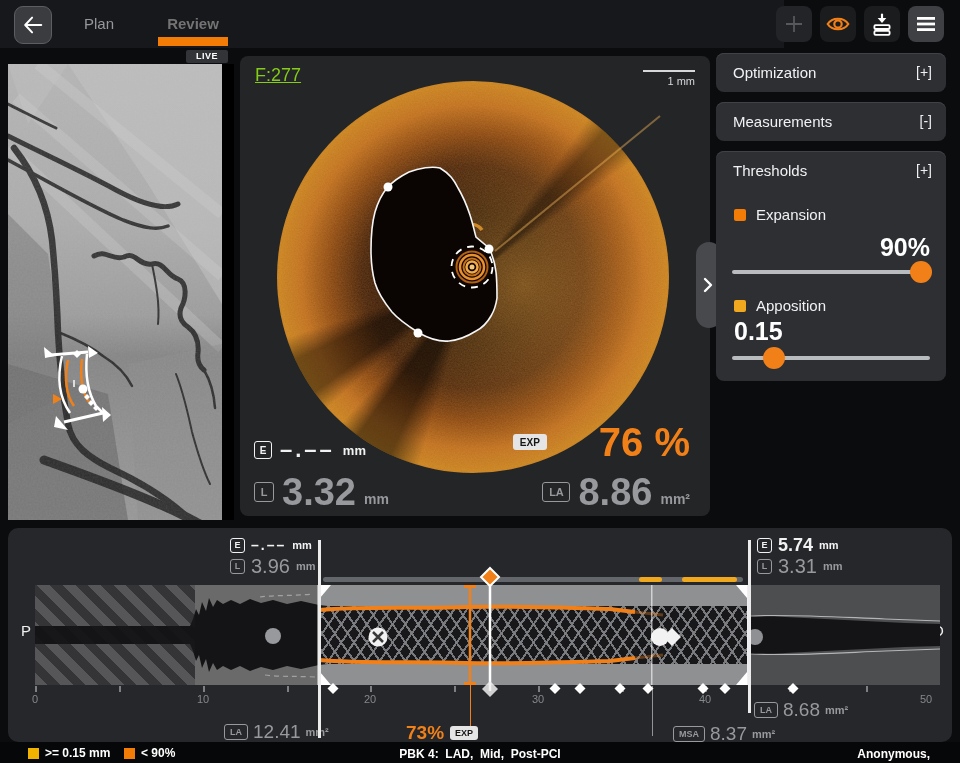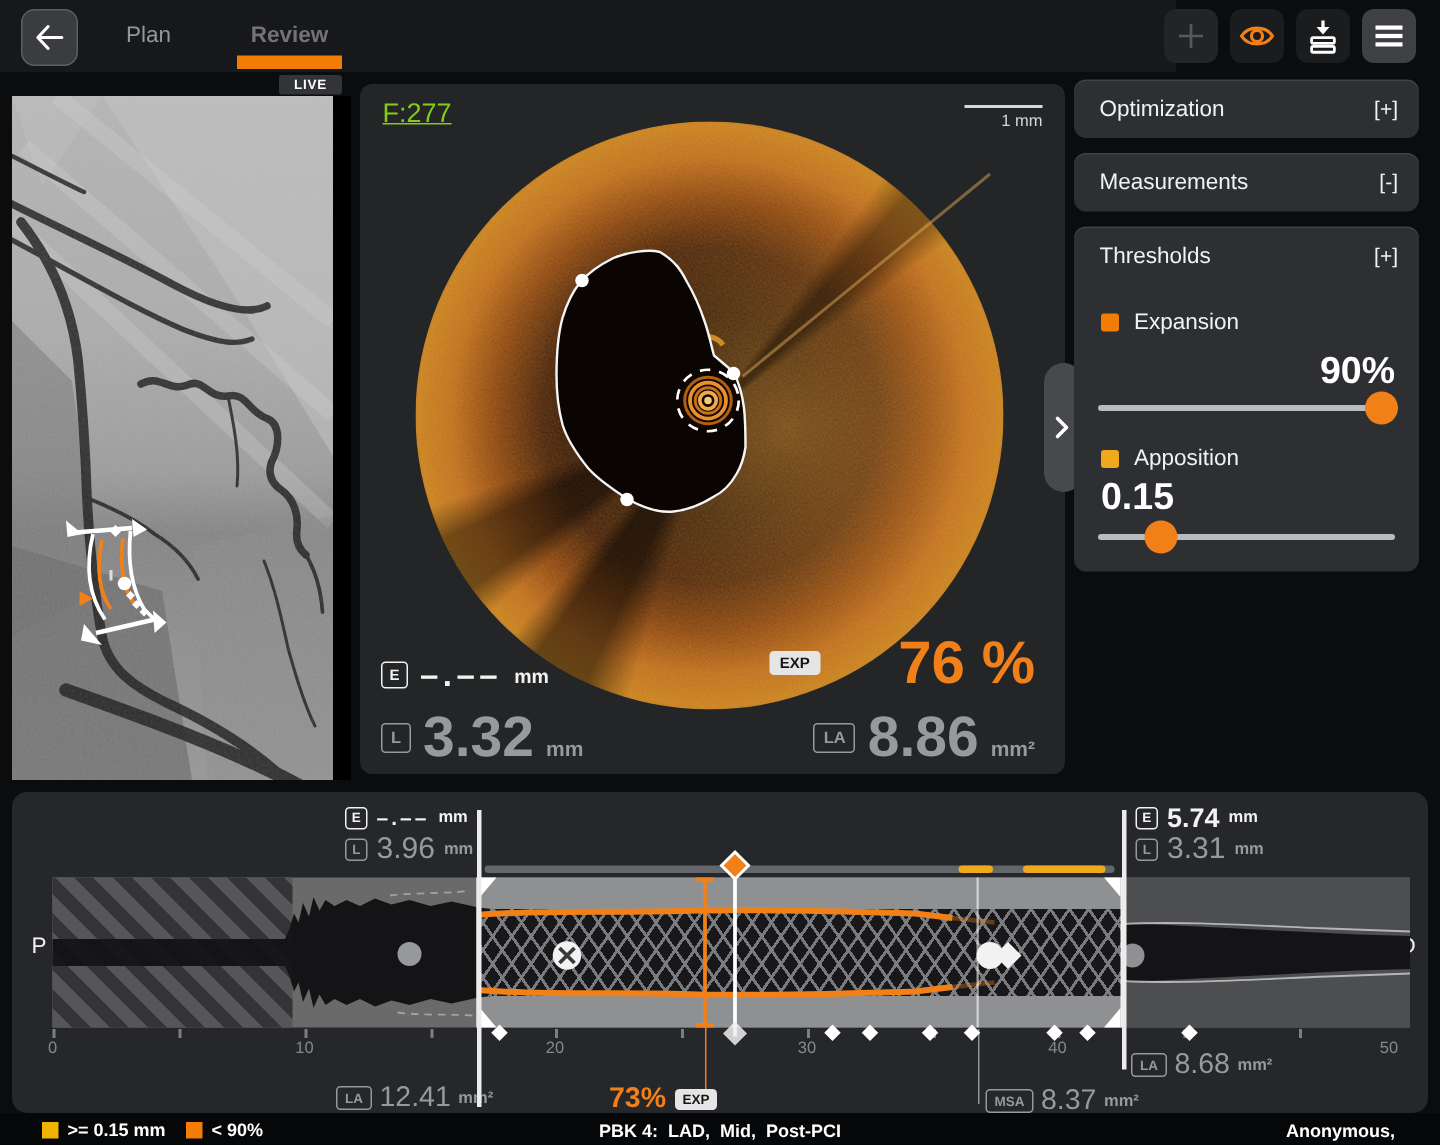--- a/index.html
+++ b/index.html
@@ -411,21 +411,21 @@
     <div class="row" style="left:216px;top:194px;height:20px;gap:5px;">
       <span class="mbadge gray-num" style="width:22px;height:14px;font-size:9px;">LA</span>
       <span class="gray-num" style="font-size:19px;font-weight:400;">12.41</span>
       <span class="gray-num sm">mm²</span>
     </div>
     <div class="row" style="left:398px;top:196px;height:18px;gap:6px;">
       <span class="orange" style="font-size:19px;font-weight:700;">73%</span>
       <span class="exp-badge" style="width:28px;height:14px;font-size:9px;">EXP</span>
     </div>
     <div class="row" style="left:649px;top:196px;height:20px;gap:5px;">
-      <span class="mbadge gray-num" style="width:30px;height:14px;font-size:9px;">MSA</span>
+      <span class="mbadge gray-num" style="width:30px;height:14px;font-size:9px;margin-left:16px;">MSA</span>
       <span class="gray-num" style="font-size:19px;font-weight:400;">8.37</span>
       <span class="gray-num sm">mm²</span>
     </div>
     <div class="row" style="left:746px;top:172px;height:20px;gap:5px;">
       <span class="mbadge gray-num" style="width:22px;height:14px;font-size:9px;">LA</span>
       <span class="gray-num" style="font-size:19px;font-weight:400;">8.68</span>
       <span class="gray-num sm">mm²</span>
     </div>
   </div>
 

